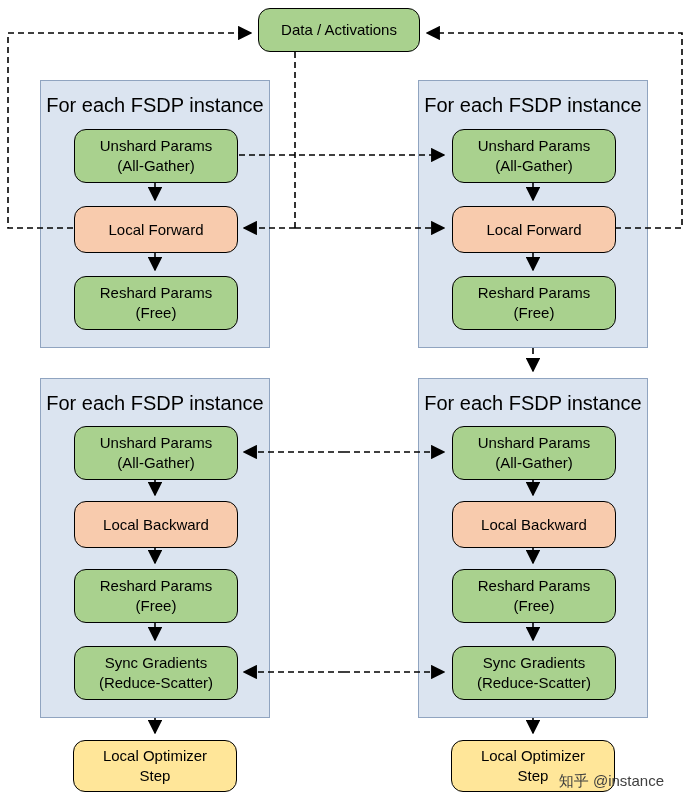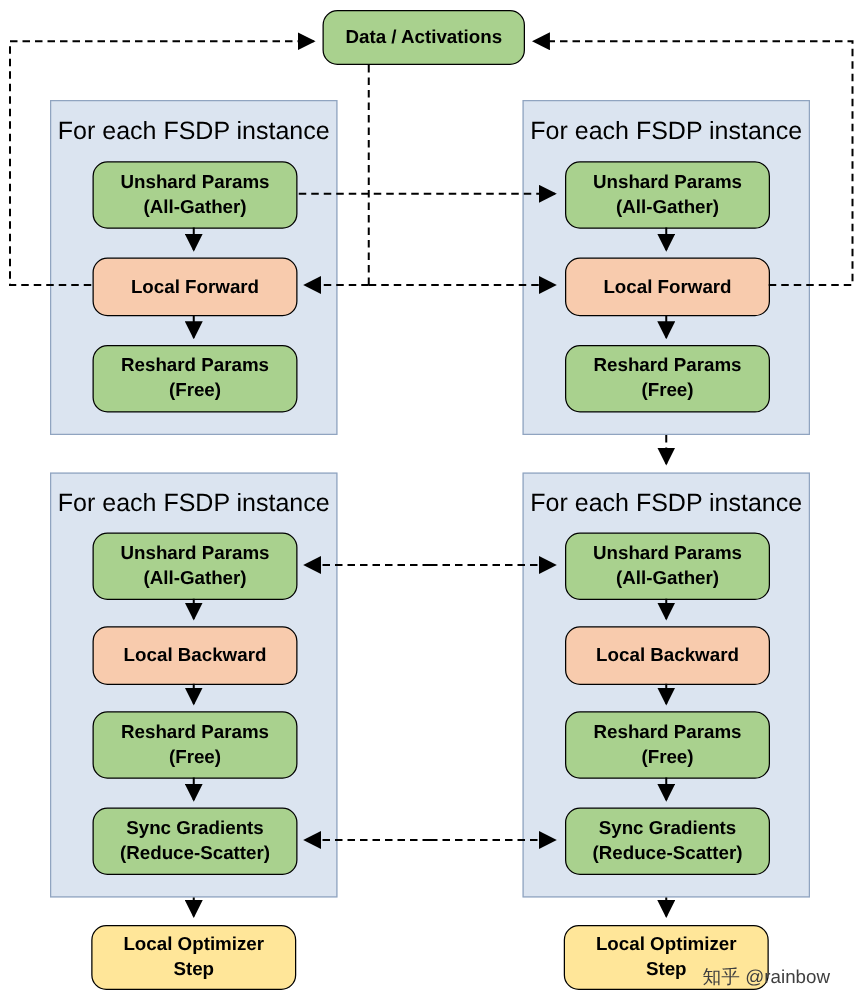--- a/index.html
+++ b/index.html
@@ -6,21 +6,21 @@
   body{font-family:"Liberation Sans",sans-serif;color:#000;}
   .canvas{position:relative;width:690px;height:804px;background:#fff;overflow:hidden;}
   .overlay{position:absolute;left:0;top:0;width:690px;height:804px;pointer-events:none;z-index:5;}
   .panel{position:absolute;width:230px;background:#dbe4f0;border:1px solid #90a4c0;box-sizing:border-box;z-index:1;}
   .panel-title{text-align:center;margin-top:13px;font-size:20px;color:#000;}
   .node{
     position:absolute;left:33px;width:164px;
     border:1px solid #000;border-radius:12px;
     display:flex;align-items:center;justify-content:center;
     text-align:center;font-size:15px;line-height:20px;
-    white-space:pre-line;color:#000;z-index:2;box-sizing:border-box;font-weight:bold;
+    white-space:pre-line;color:#000;z-index:2;box-sizing:border-box;
   }
   .watermark{position:absolute;right:26px;bottom:13px;font-size:15px;color:#3f3f3f;z-index:6;}
   .s{stroke:#000;stroke-width:1.6;fill:none;}
   .d{stroke:#000;stroke-width:1.6;fill:none;stroke-dasharray:6 4;}
 </style>
 </head>
 <body>
 
 <div class="canvas">
 
@@ -105,15 +105,15 @@
 (Free)</div>
     <div class="node" style="top: 267px; height: 54px; background-color: rgb(169, 209, 142);">Sync Gradients
 (Reduce-Scatter)</div>
   </div>
 
   <div class="node" style="left: 73px; top: 740px; width: 164px; height: 52px; background-color: rgb(255, 230, 153);">Local Optimizer
 Step</div>
   <div class="node" style="left: 451px; top: 740px; width: 164px; height: 52px; background-color: rgb(255, 230, 153);">Local Optimizer
 Step</div>
 
-  <div class="watermark">知乎 @rainbow</div>
+  <div class="watermark">知乎 @instance</div>
 
 </div>
 
 </body></html>

